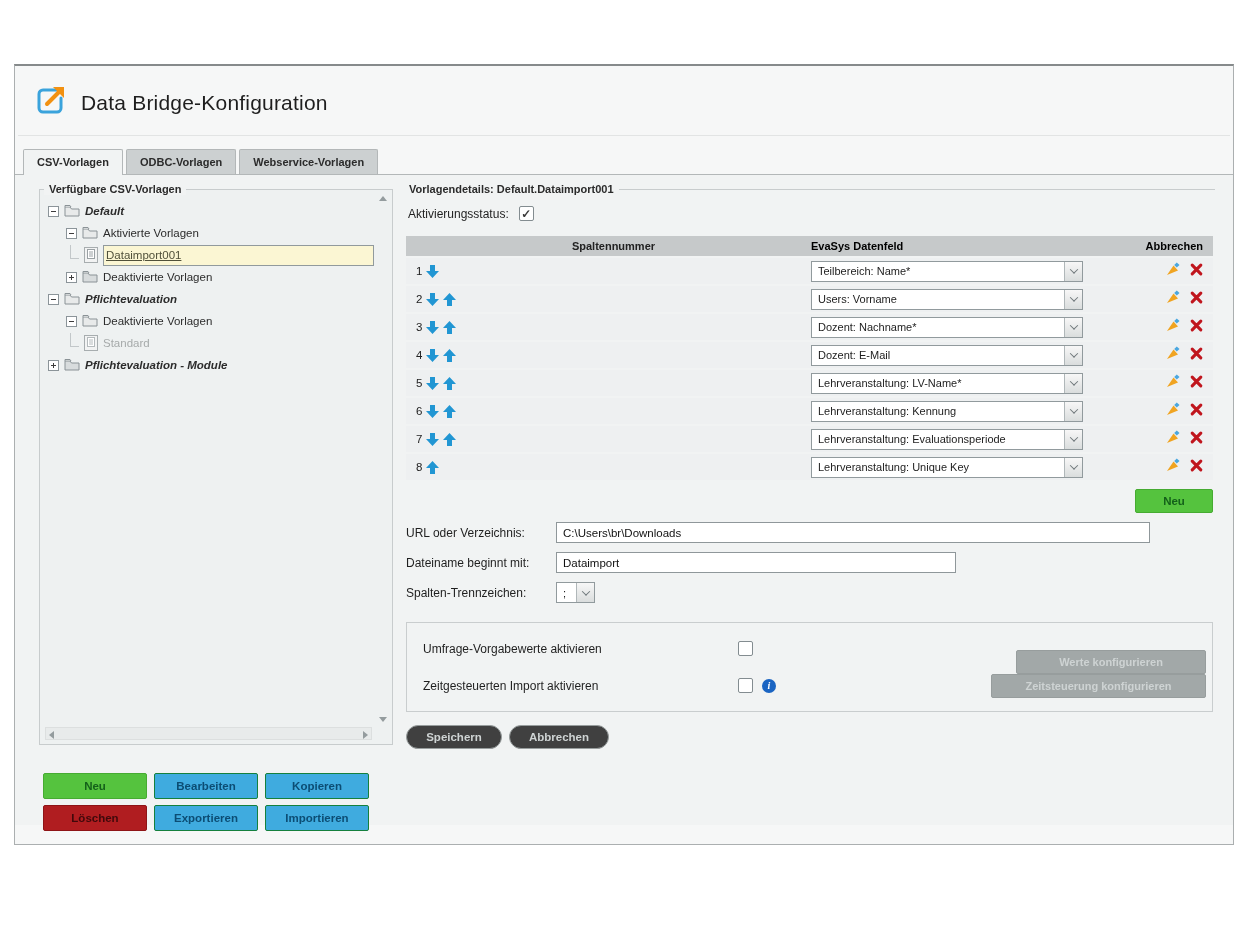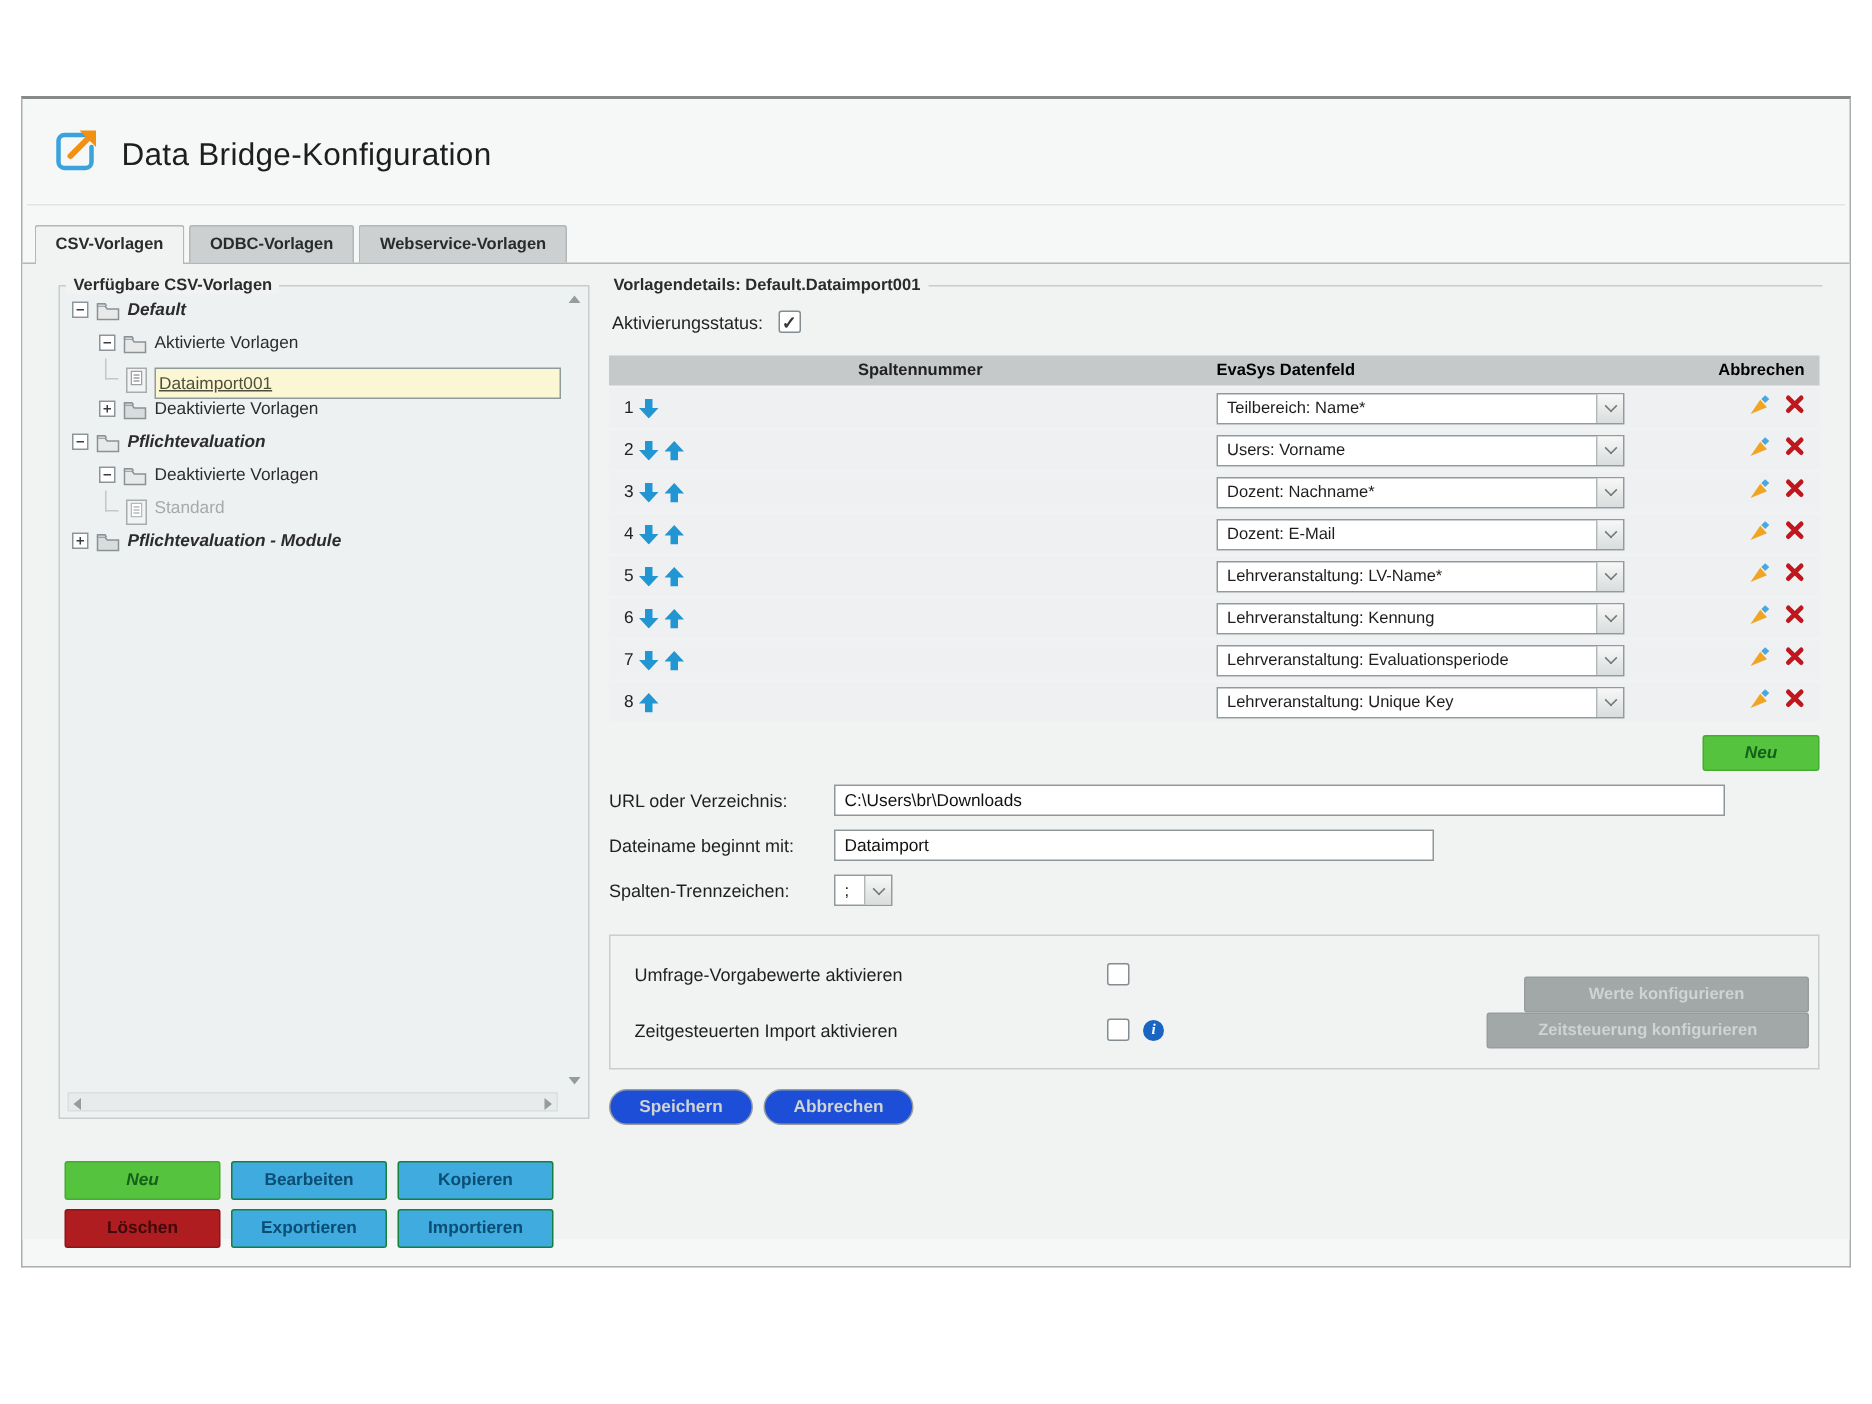--- a/index.html
+++ b/index.html
@@ -22,21 +22,21 @@
              padding:14px 18px 0 24px; display:flex; gap:11px; position:relative; }
 
   
   .gb-legend { position:absolute; top:-7px; left:4px; background:#f1f3f3; padding:0 5px;
                font-size:11px; font-weight:bold; color:#2b2b2b; white-space:nowrap; }
   .gb-left { position:relative; width:354px; height:556px; border:1px solid #c8cccd; background:#eef1f1; }
   .gb-right { position:relative; flex:1; border-top:1px solid #c8cccd; padding:16px 2px 0 2px; }
 
   
   .tree { padding:10px 18px 0 8px; }
-  .trow { display:flex; align-items:flex-start; height:22px; gap:5px; font-size:11.5px; color:#2c2c2c; }
+  .trow { display:flex; align-items:center; height:22px; gap:5px; font-size:11.5px; color:#2c2c2c; }
   .lv1 { padding-left:18px; } .lv2 { padding-left:36px; }
   .bold-it { font-weight:bold; font-style:italic; }
   .exp { width:11px; height:11px; border:1px solid #8b9499; background:#fff; position:relative; flex:0 0 auto; cursor:pointer; }
   .exp::before { content:""; position:absolute; left:2px; top:4px; width:5px; height:1px; background:#3c3c3c; }
   .exp-plus::after { content:""; position:absolute; left:4px; top:2px; width:1px; height:5px; background:#3c3c3c; }
   .conn { width:9px; height:14px; border-left:1px solid #c2c7c9; border-bottom:1px solid #c2c7c9; margin:-6px 0 0 -14px; flex:0 0 auto; }
   .tlabel { cursor:pointer; }
   .tlabel.sel { background:#fbf6d3; text-decoration:underline; color:#50503a; padding:0 2px; }
   .tlabel.dis { color:#a6aaaa; }
   .doc { flex:0 0 auto; border:1px solid #a7adaf; background:#f2f3f3; padding:1px 2px; }
@@ -46,21 +46,21 @@
   .tri { width:0; height:0; position:absolute; }
   .tri-up { left:3px; top:0; border-left:4px solid transparent; border-right:4px solid transparent; border-bottom:5px solid #949c9e; }
   .tri-down { left:3px; bottom:0; border-left:4px solid transparent; border-right:4px solid transparent; border-top:5px solid #949c9e; }
   .hscroll { position:absolute; left:5px; right:20px; bottom:4px; height:13px; background:#e8ebeb; border:1px solid #dcdfdf; }
   .tri-left { left:3px; top:3px; border-top:4px solid transparent; border-bottom:4px solid transparent; border-right:5px solid #949c9e; }
   .tri-right { right:3px; top:3px; border-top:4px solid transparent; border-bottom:4px solid transparent; border-left:5px solid #949c9e; }
 
   
   .btn { height:26px; line-height:24px; text-align:center; font-weight:bold; font-size:11.5px;
          border-radius:2px; cursor:pointer; }
-  .btn-green { background:#55c33e; color:#14611a; border:1px solid #46ab31;font-style:italic; }
+  .btn-green { background:#55c33e; color:#14611a; border:1px solid #46ab31; }
   .btn-blue  { background:#3fabdf; color:#0c4d74; border:1px solid #15803d; }
   .btn-red   { background:#b01d20; color:#40090b; border:1px solid #8e1417; }
   .btn-grid { display:grid; grid-template-columns:repeat(3,104px); gap:6px 7px; margin:28px 0 0 4px; }
 
   
   .act-row { display:flex; align-items:center; gap:10px; padding-left:2px; font-size:12px; color:#1f1f1f; }
   .cb { width:15px; height:15px; border:1px solid #838c90; border-radius:2px; background:#fff;
         display:inline-flex; align-items:center; justify-content:center; font-size:12px; font-weight:bold; color:#3a3a3a; cursor:pointer; }
 
   .tbl { margin-top:15px; }
@@ -94,21 +94,21 @@
   .opt-row { display:flex; align-items:center; height:37px; padding:0 6px 0 16px; font-size:12px; color:#1f1f1f; }
   .opt-label { width:315px; }
   .info { width:14px; height:14px; border-radius:50%; background:#1a64c2; color:#fff; font-size:10px; font-weight:bold;
           font-style:italic; display:inline-flex; align-items:center; justify-content:center; margin-left:9px; font-family:"Liberation Serif", serif; }
   .opt-btn { margin-left:auto; height:24px; line-height:22px; font-size:11px; font-weight:bold; text-align:center;
              background:#a2a8a8; color:#ced3d3; border:1px solid #979d9d; border-radius:2px; }
   .opt-btn.w1 { width:190px;margin-top:26px; } .opt-btn.w2 { width:215px; }
 
   .save-row { display:flex; gap:7px; margin-top:13px; }
   .btn-dis { height:24px; line-height:22px; font-size:11.5px; font-weight:bold; text-align:center;
-             background:#1d4ed8; color:#ced3d3; border:1px solid #979d9d; border-radius:12px; cursor:default; }
+             background:#404040; color:#ced3d3; border:1px solid #979d9d; border-radius:12px; cursor:default; }
   .w-save { width:96px; } .w-cancel { width:100px; }
 </style>
 </head>
 <body>
 
 <div class="app">
 
   <div class="hd">
     <span>
       <svg width="36" height="36" viewBox="0 0 36 36">

